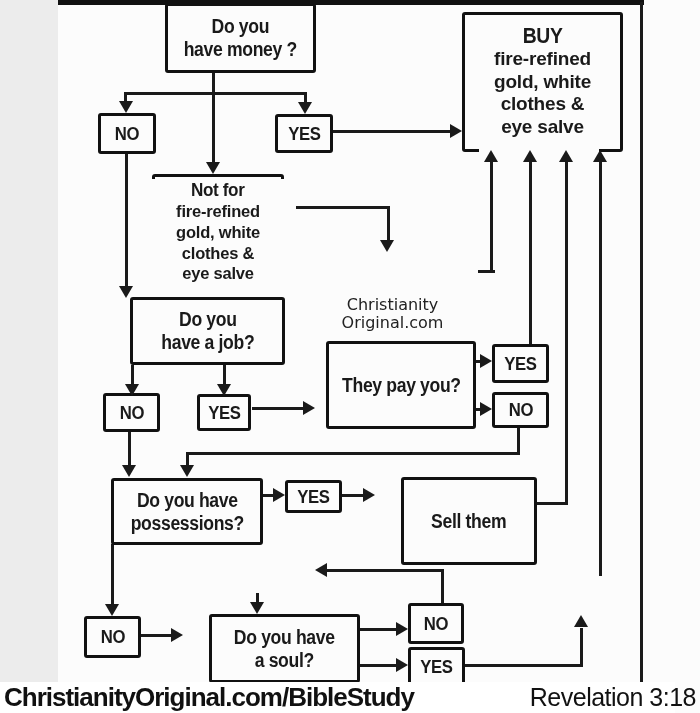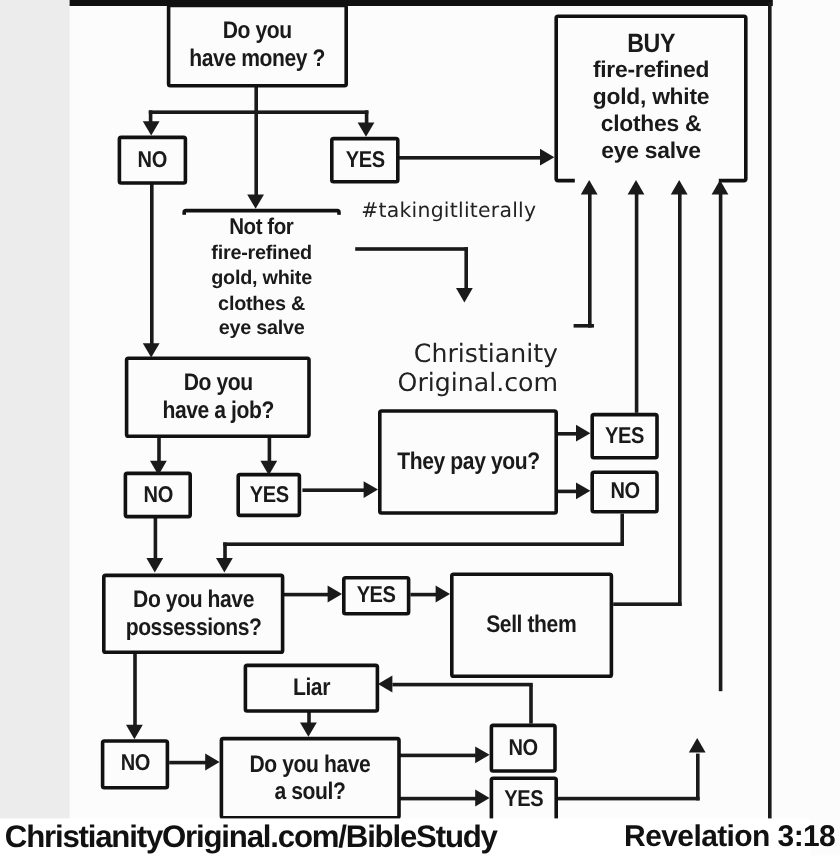--- a/index.html
+++ b/index.html
@@ -26,41 +26,41 @@
   
   .node{
     position:absolute;box-sizing:border-box;z-index:2;
     background:var(--paper);border:3px solid #111;border-radius:3px;
     display:flex;align-items:center;justify-content:center;
     font-weight:700;text-align:center;
   }
   .node>span{display:inline-block;white-space:pre-line;line-height:1.15;}
   .cond{transform:scaleX(.88);letter-spacing:-.4px;}
   .fs19{font-size:19px;}
-  .fs20{font-size:20px;}
+  .fs20{font-size:20px;margin-left:26px;}
   .fs21{font-size:21px;}
   
   #buy-box{flex-direction:column;justify-content:flex-start;padding-top:8px;}
   #buy-box .buy-items{font-size:19px;line-height:1.18;letter-spacing:-.2px;white-space:pre-line;font-weight:700;}
   
   .notfor-text{
     position:absolute;z-index:3;text-align:center;font-weight:700;
     background:var(--paper);
   }
   .notfor-text .nf-title{font-size:19px;display:inline-block;transform:scaleX(.9);letter-spacing:-.4px;}
   .notfor-text .nf-items{font-size:16.5px;line-height:1.26;white-space:pre-line;letter-spacing:-.2px;}
   .gapcover{position:absolute;background:var(--paper);z-index:3;}
   
   .hand{position:absolute;z-index:2;font-family:"DejaVu Sans",sans-serif;color:#222;}
   #hashtag{left:301px;top:166px;width:180px;font-size:17px;letter-spacing:.2px;}
-  #watermark{left:320px;top:284px;width:145px;font-size:21px;line-height:1.12;text-align:right;white-space:pre-line;}
+  #watermark{left:320px;top:296px;width:145px;font-size:16px;line-height:1.12;text-align:center;white-space:pre-line;}
   
   .caption-band{position:absolute;left:0;top:682px;width:675px;height:31px;background:#fff;z-index:5;}
   #caption-left{position:absolute;left:4px;top:0px;font-size:26px;font-weight:700;letter-spacing:-1px;color:#111;}
-  #caption-right{position:absolute;left:420px;top:1px;width:276px;text-align:right;font-size:25px;font-weight:700;letter-spacing:-.5px;color:#111;}
+  #caption-right{position:absolute;left:420px;top:1px;width:276px;text-align:right;font-size:25px;font-weight:400;letter-spacing:-.5px;color:#111;}
   .bar-top{position:absolute;left:58px;top:0;width:586px;height:5px;background:#111;z-index:1;}
 </style>
 </head>
 <body>
 
 <div id="canvas">
 
   <div class="strip"></div>
   <div class="bar-top"></div>
 
@@ -180,59 +180,55 @@
     <span class="cond">Do you
 have a job?</span>
   </div>
   <div class="node fs19" style="left:103px;top:393px;width:57px;height:39px;">
     <span class="cond">NO</span>
   </div>
   <div class="node fs19" style="left:197px;top:394px;width:54px;height:37px;">
     <span class="cond">YES</span>
   </div>
 
-  <div class="node fs20" style="left:315px;top:341px;width:150px;height:88px;">
+  <div class="node fs20" style="left:300px;top:341px;width:150px;height:88px;">
     <span class="cond">They pay you?</span>
   </div>
   <div class="node fs19" style="left:492px;top:344px;width:57px;height:39px;">
     <span class="cond">YES</span>
   </div>
   <div class="node fs19" style="left:492px;top:392px;width:57px;height:36px;">
     <span class="cond">NO</span>
   </div>
 
   <div class="node fs20" style="left:85px;top:478px;width:152px;height:67px;">
     <span class="cond">Do you have
 possessions?</span>
   </div>
   <div class="node fs19" style="left:285px;top:480px;width:57px;height:33px;">
     <span class="cond">YES</span>
   </div>
   <div class="node fs20" style="left:375px;top:477px;width:136px;height:88px;">
     <span class="cond">Sell them</span>
   </div>
 
-  <div class="node fs20" style="left:203px;top:553px;width:113px;height:41px;">
-    <span class="cond">Liar</span>
-  </div>
   <div class="node fs19" style="left:84px;top:616px;width:57px;height:42px;">
     <span class="cond">NO</span>
   </div>
   <div class="node fs20" style="left:183px;top:614px;width:151px;height:69px;">
     <span class="cond">Do you have
 a soul?</span>
   </div>
   <div class="node fs19" style="left:408px;top:603px;width:56px;height:41px;">
     <span class="cond">NO</span>
   </div>
   <div class="node fs19" style="left:408px;top:647px;width:57px;height:39px;">
     <span class="cond">YES</span>
   </div>
 
-  <div class="hand" id="hashtag">#takingitliterally</div>
   <div class="hand" id="watermark">Christianity
 Original.com</div>
 
   <div class="caption-band">
     <div id="caption-left">ChristianityOriginal.com/BibleStudy</div>
     <div id="caption-right">Revelation 3:18</div>
   </div>
 
 </div>
 

